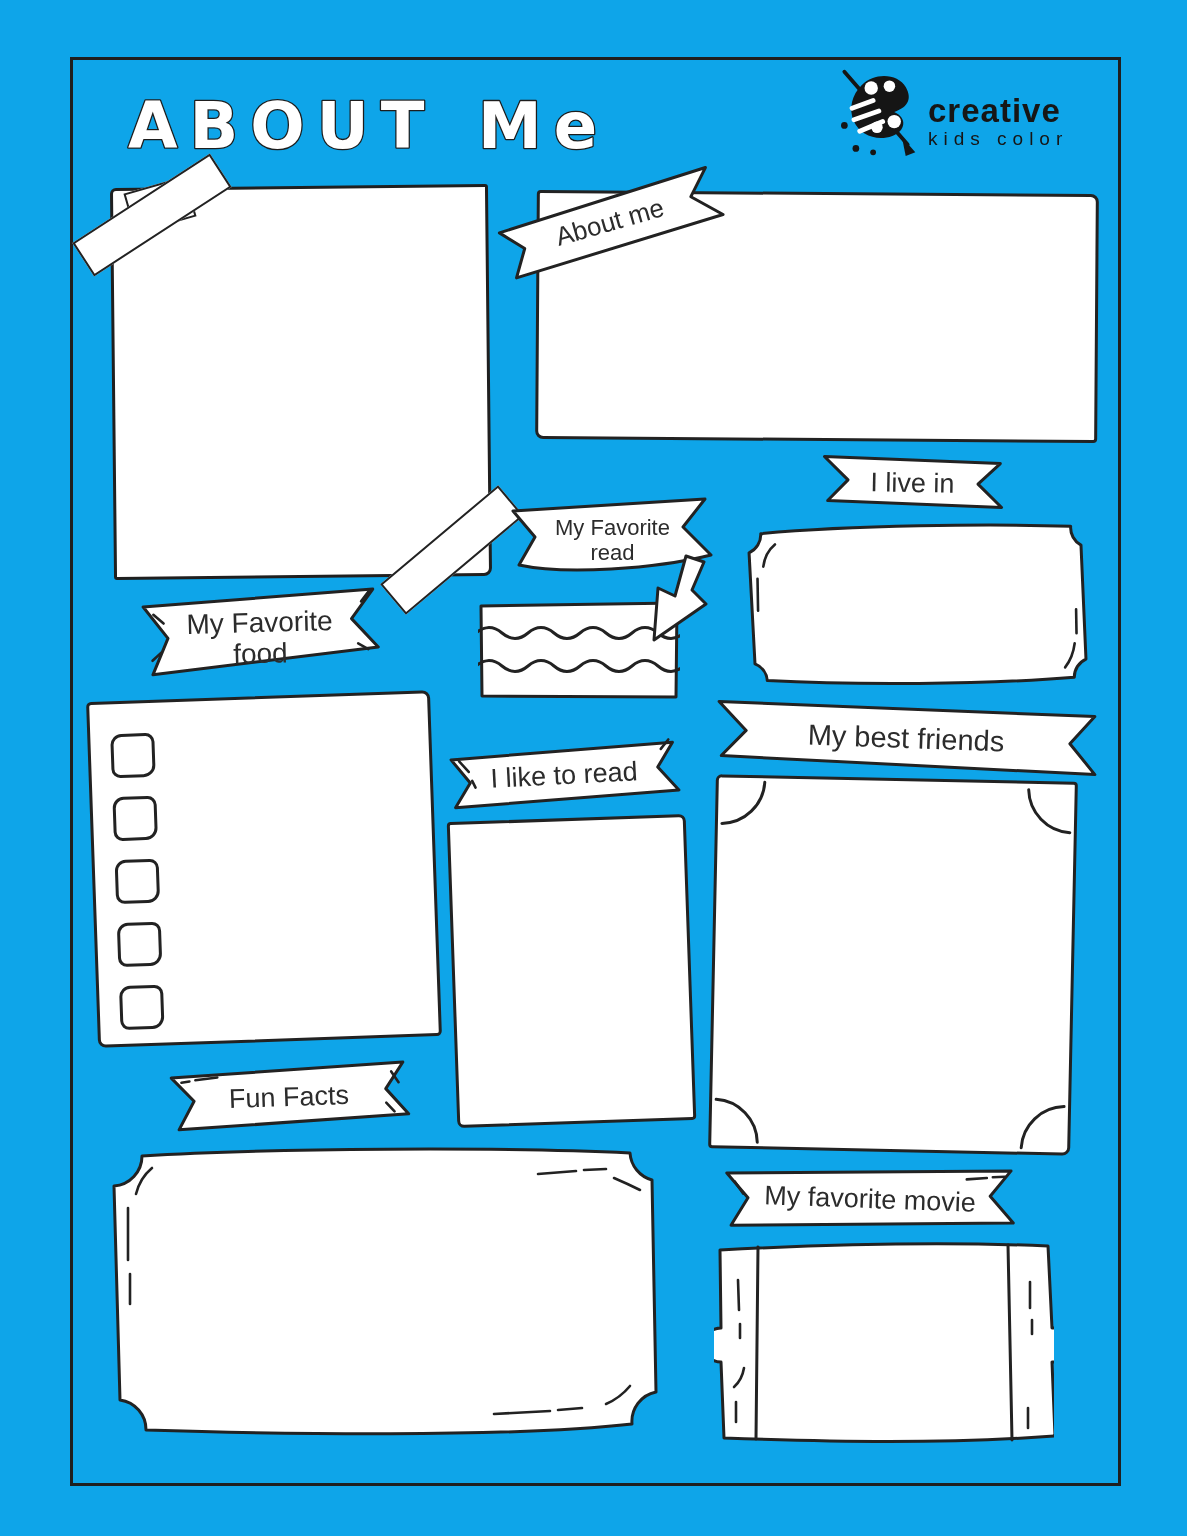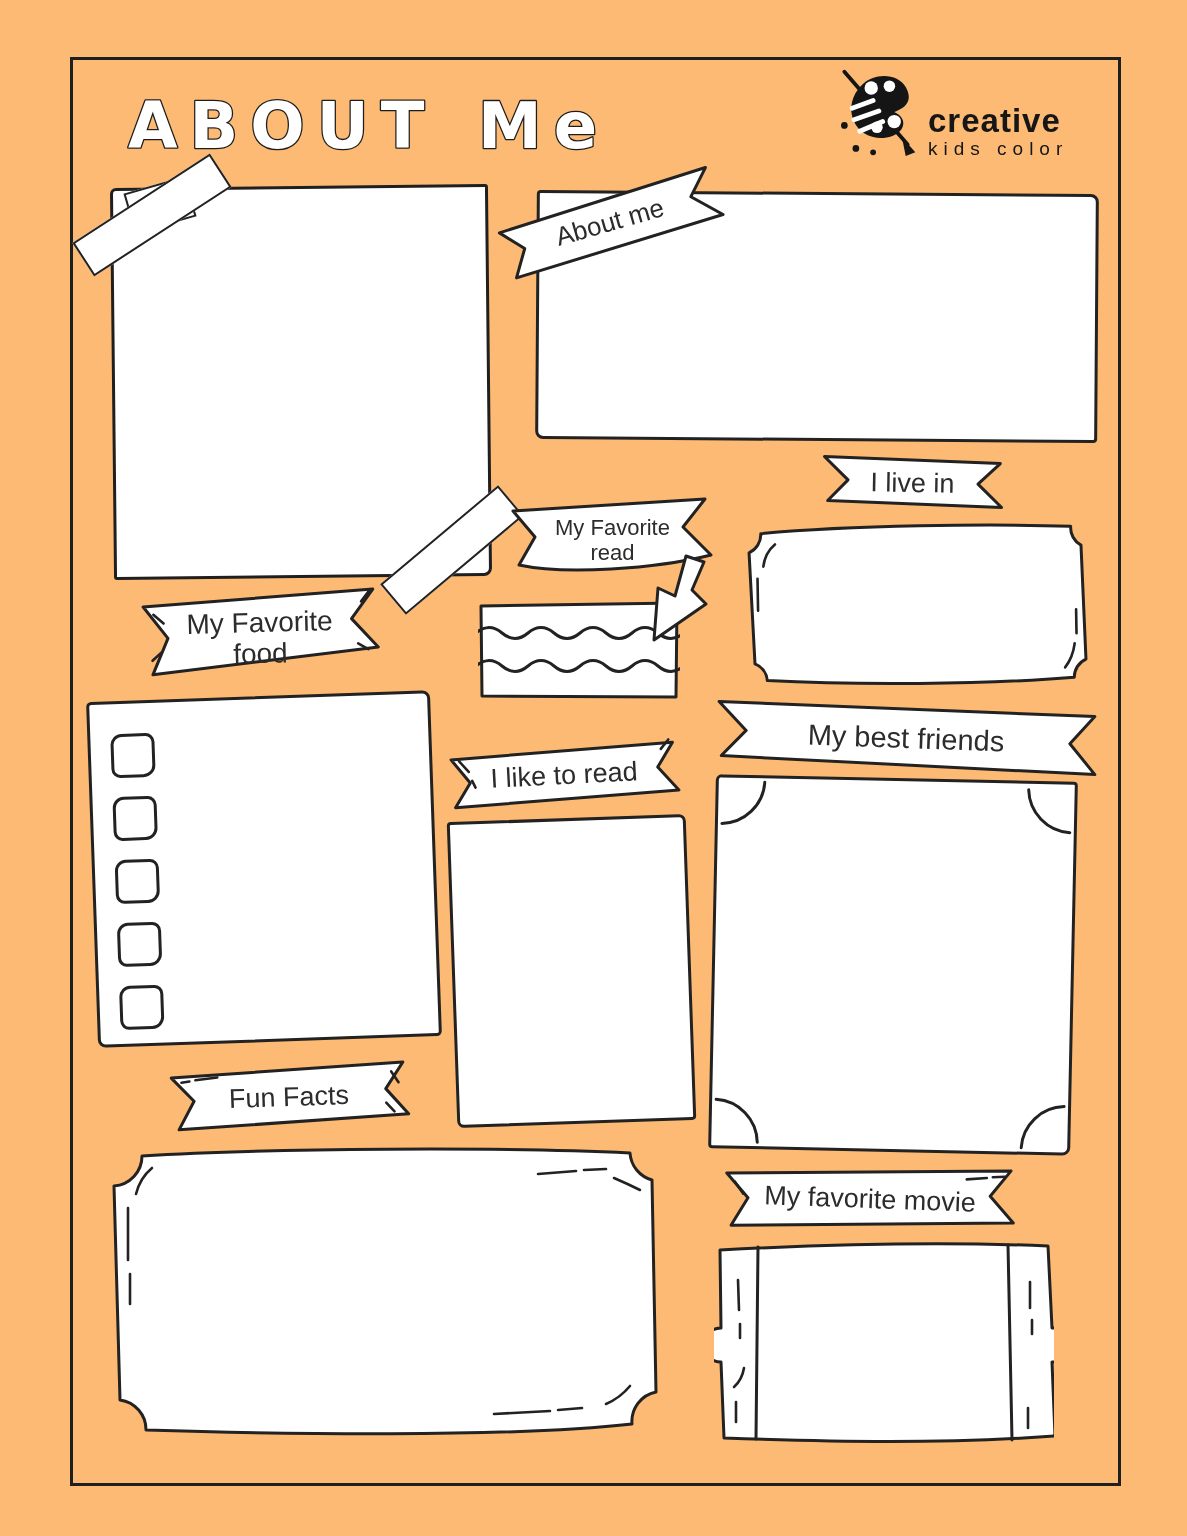--- a/index.html
+++ b/index.html
@@ -1,22 +1,22 @@
 <!DOCTYPE html>
 <html><head>
 <meta charset="utf-8">
 <style>
   html,body{margin:0;padding:0;background:#fff;}
-  .sheet{position:relative;width:1187px;height:1536px;background:#fdba74;overflow:hidden;
+  .sheet{position:relative;width:1187px;height:1536px;background:#0ea5e9;overflow:hidden;
          font-family:"Liberation Sans","DejaVu Sans",sans-serif;color:#262626;}
   .page-border{position:absolute;left:70px;top:57px;width:1045px;height:1423px;
                border:3px solid #1f1f1f;}
   
   .title-svg{position:absolute;left:126px;top:78px;}
-  .logo{position:absolute;left:832px;top:66px;display:flex;align-items:flex-end;}
+  .logo{position:absolute;left:832px;top:66px;display:flex;align-items:center;}
   .logo-text{margin-left:8px;margin-top:18px;color:#161616;}
   .brand-top{font-size:33px;font-weight:700;letter-spacing:1px;line-height:1;}
   .brand-bottom{font-size:19px;letter-spacing:6px;margin-top:2px;line-height:1;}
   
   .blank{position:absolute;background:#fff;border:3px solid #222;}
   
   .banner{position:absolute;display:flex;align-items:center;justify-content:center;}
   .banner svg{position:absolute;inset:0;width:100%;height:100%;}
   .banner .lbl{position:relative;font-size:27px;color:#2c2c2c;text-align:center;line-height:1.12;}
   .shape{fill:#fff;stroke:#222;stroke-width:3;stroke-linejoin:round;}

